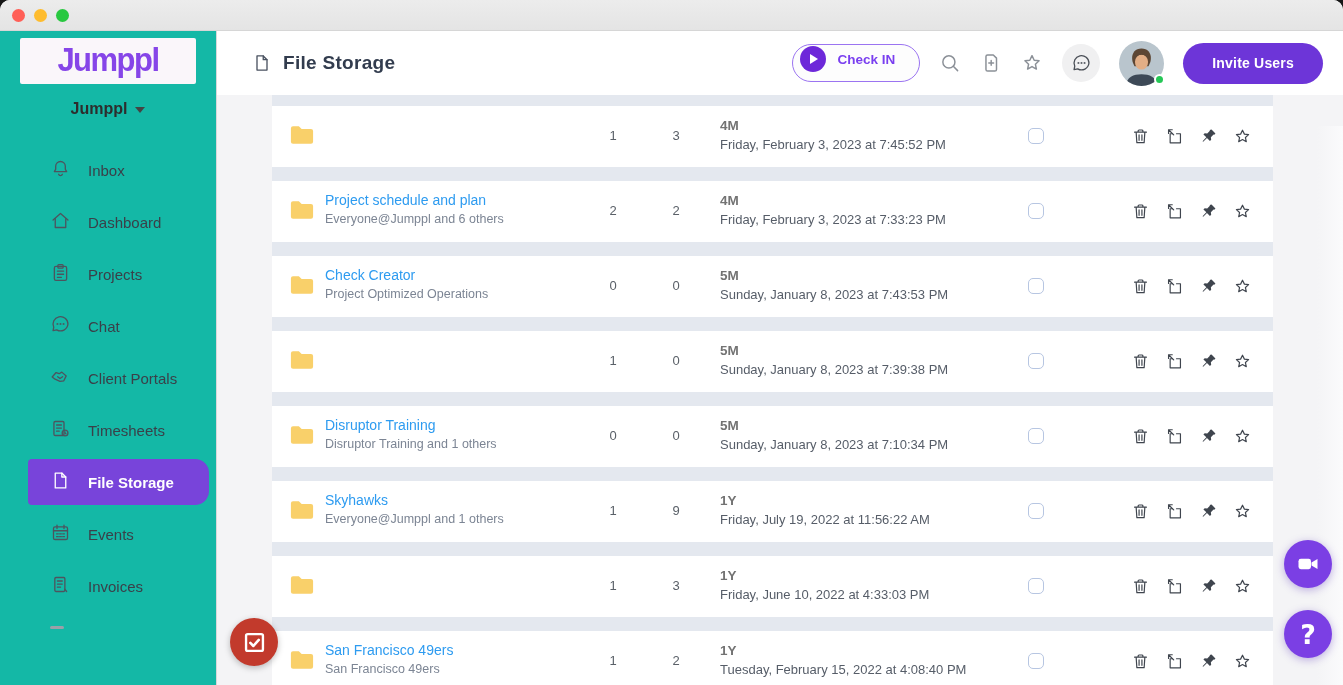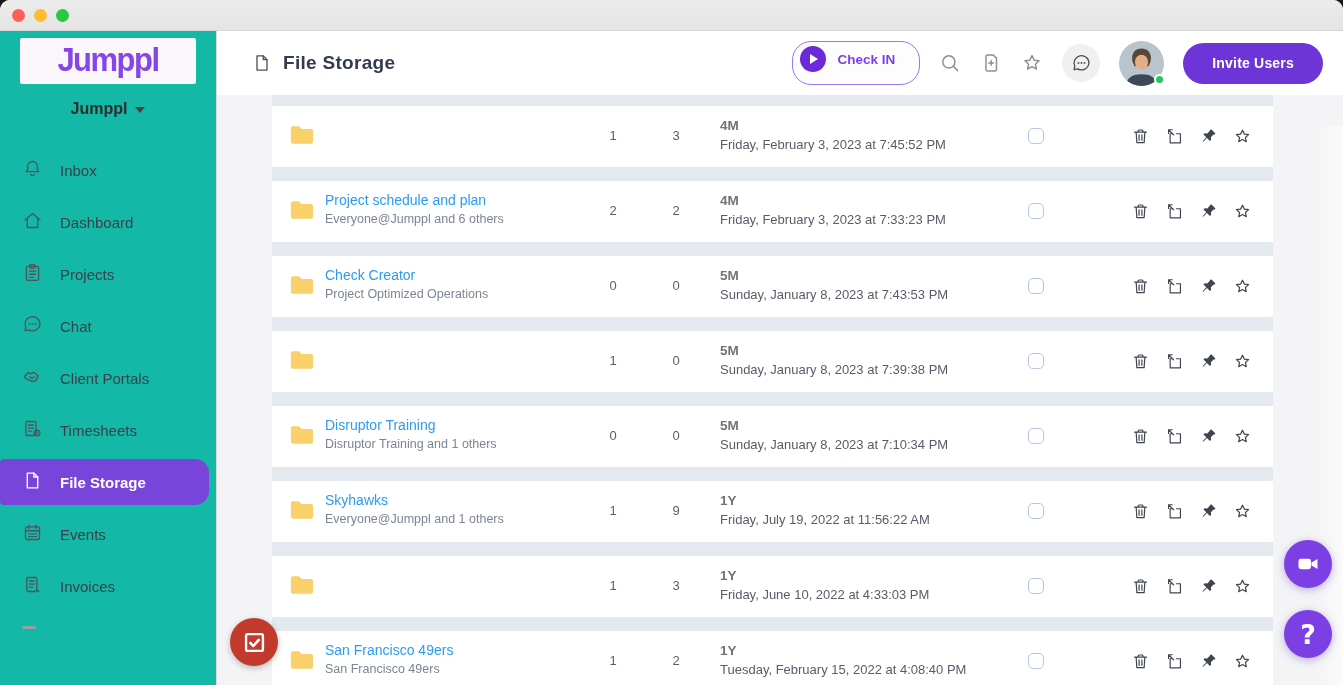--- a/index.html
+++ b/index.html
@@ -16,34 +16,34 @@
   .tl-zoom{background:#28c840;}
 
   .app{display:flex;height:654px;}
 
   
   .sidebar{width:217px;background:#14b8a6;border-right:1px solid #d8d8da;flex:none;position:relative;}
   .logo-box{margin:7px 20px 8px;height:46px;background:#faf6fa;display:flex;align-items:center;justify-content:center;border-radius:2px;}
   .logo-text{font-size:31px;font-weight:800;color:#8645e8;letter-spacing:-1.5px;transform:scaleY(1.05);}
   .workspace{height:34px;display:flex;align-items:center;justify-content:center;gap:8px;font-size:16px;font-weight:700;color:#2d2d2d;cursor:pointer;}
   .caret{width:0;height:0;border-left:5px solid transparent;border-right:5px solid transparent;border-top:6px solid #444;margin-top:2px;}
-  .nav{margin-top:18px;}
+  .nav{margin-top:18px;margin-left:28px;}
   .nav-item{height:52px;display:flex;align-items:center;gap:17px;padding-left:22px;font-size:15px;font-weight:500;color:#3a4049;cursor:pointer;}
   .nav-item svg{width:21px;height:21px;stroke:#4d545e;stroke-width:1.5;fill:none;stroke-linecap:round;stroke-linejoin:round;flex:none;}
   .nav-item.active{background:#7844da;color:#fff;font-weight:700;margin-right:7px;border-radius:4px 14px 14px 4px;height:46px;margin-top:3px;margin-bottom:3px;}
   .nav-item.active svg{stroke:#fff;}
   .partial-icon{margin:14px 0 0 22px;width:14px;height:3px;background:#9aa0a8;border-radius:2px;}
 
   
   .main{flex:1;background:#f4f4f6;display:flex;flex-direction:column;overflow:hidden;position:relative;}
   .main-header{height:64px;background:#fff;display:flex;align-items:center;padding:0 20px 0 35px;flex:none;}
   .page-title{display:flex;align-items:center;gap:11px;font-size:19px;font-weight:700;color:#323c4e;letter-spacing:.3px;}
   .page-title svg{width:20px;height:20px;stroke:#4a5260;stroke-width:1.6;fill:none;stroke-linecap:round;stroke-linejoin:round;}
   .header-actions{margin-left:auto;display:flex;align-items:center;gap:19px;}
-  .checkin-btn{height:44px;border-radius:19px;border:1.5px solid #9b74f1;background:#fdfdfd;display:flex;align-items:center;gap:11px;padding:0 24px 8px 7px;cursor:pointer;}
+  .checkin-btn{height:38px;border-radius:19px;border:1.5px solid #9b74f1;background:#fdfdfd;display:flex;align-items:center;gap:11px;padding:0 24px 8px 7px;cursor:pointer;}
   .play-circle{width:26px;height:26px;border-radius:50%;background:#6d28d9;display:flex;align-items:center;justify-content:center;}
   .play-circle div{width:0;height:0;border-top:5px solid transparent;border-bottom:5px solid transparent;border-left:8px solid #fff;margin-left:2px;}
   .checkin-label{font-size:13.5px;font-weight:700;color:#7a3ff0;}
   .hicon{width:22px;height:22px;cursor:pointer;}
   .hicon svg{width:22px;height:22px;stroke:#8b9097;stroke-width:1.6;fill:none;stroke-linecap:round;stroke-linejoin:round;}
   .chat-circle{width:38px;height:38px;border-radius:50%;background:#f0f0f1;display:flex;align-items:center;justify-content:center;cursor:pointer;}
   .chat-circle svg{width:21px;height:21px;stroke:#4a4f57;stroke-width:1.5;fill:none;stroke-linecap:round;stroke-linejoin:round;}
   .avatar-wrap{position:relative;width:45px;height:45px;cursor:pointer;}
   .avatar-wrap svg{width:45px;height:45px;border-radius:50%;display:block;}
   .online-dot{position:absolute;right:-1px;bottom:1px;width:11px;height:11px;border-radius:50%;background:#25c756;border:2px solid #fff;}

